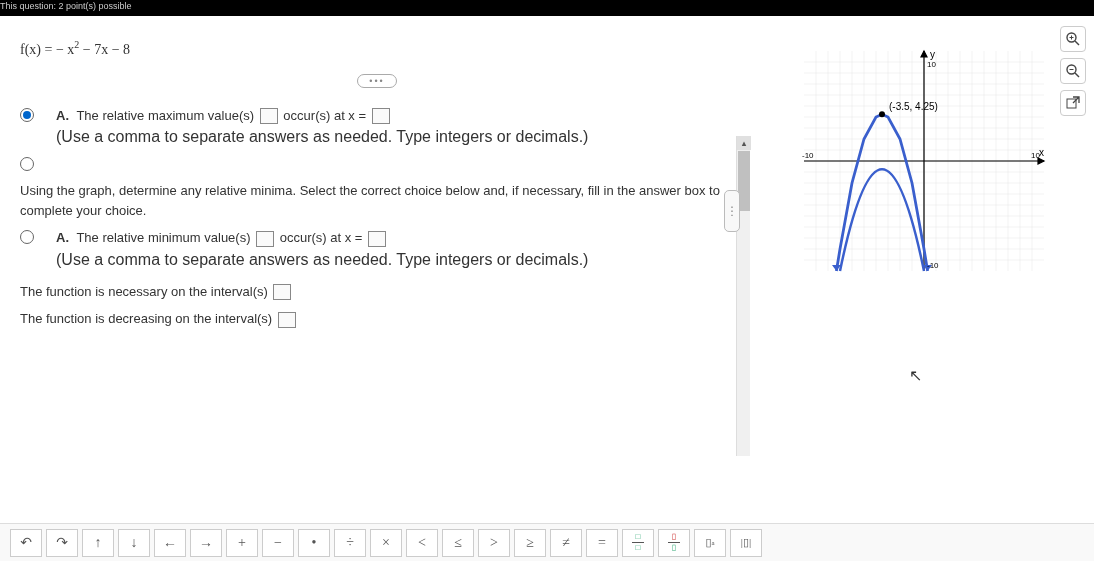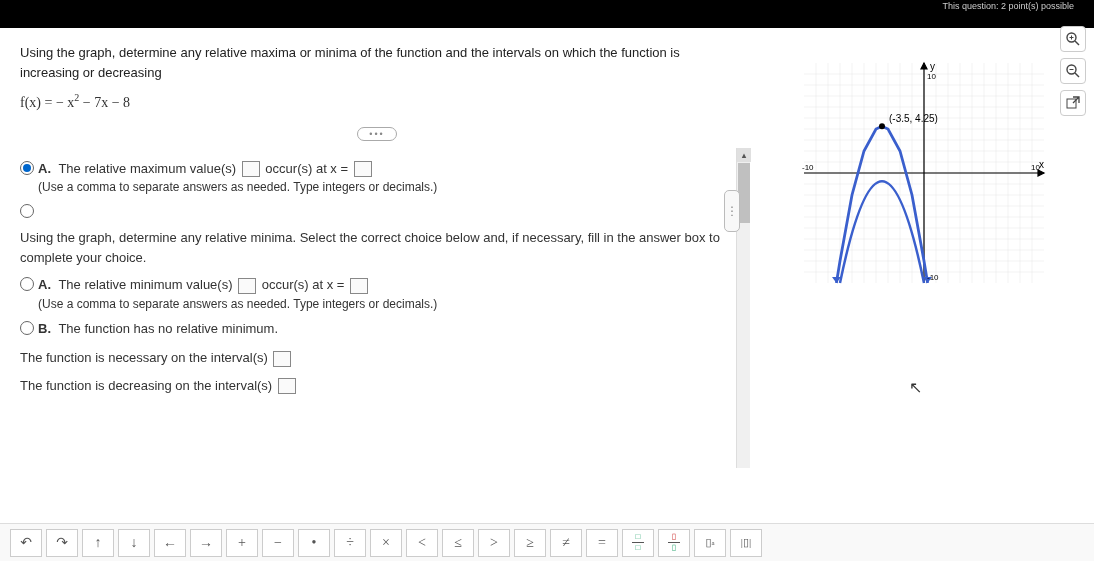--- a/index.html
+++ b/index.html
@@ -9,24 +9,23 @@
     color: #333;
     background: #f5f5f5;
     width: 1094px;
     height: 561px;
     overflow: hidden;
     position: relative;
   }
   .topbar {
     background: #000;
     color: #ccc;
-    height: 28px;
+    height: 16px;
     font-size: 9px;
-    text-align: right;
-    padding-right: 20px;
+    padding-right: 48px;
     line-height: 12px;
     overflow: hidden;
   }
   .main {
     display: flex;
     height: calc(100% - 12px - 38px);
     background: #fff;
   }
   .content-col {
     flex: 1;
@@ -47,21 +46,21 @@
     font-size: 9px;
     color: #888;
     line-height: 12px;
     letter-spacing: 2px;
     cursor: pointer;
   }
   .choice-block { margin-bottom: 10px; }
   .choice {
     display: flex;
     align-items: flex-start;
-    gap: 4px;
+    gap: 22px;
     margin: 6px 0;
   }
   .radio {
     width: 14px; height: 14px;
     border: 1px solid #666;
     border-radius: 50%;
     margin-top: 2px;
     flex-shrink: 0;
     position: relative;
     cursor: pointer;
@@ -69,21 +68,21 @@
   .radio.checked::after {
     content: "";
     position: absolute;
     left: 2px; top: 2px;
     width: 8px; height: 8px;
     border-radius: 50%;
     background: #0066cc;
   }
   .choice-letter { font-weight: bold; margin-right: 4px; }
   .choice-text { line-height: 1.5; }
-  .sub-hint { font-size: 12px; color: #333; margin-left: 0; }
+  .sub-hint { font-size: 16px; color: #333; margin-left: 0; }
   .answer-box {
     display: inline-block;
     width: 18px; height: 16px;
     border: 1px solid #888;
     background: #fafafa;
     vertical-align: middle;
     margin: 0 2px;
   }
   .section-prompt { margin: 0 0 8px 0; line-height: 1.5; }
   .scroll-area {
@@ -191,21 +190,20 @@
   .tb-btn.frac { flex-direction: column; font-size: 8px; line-height: 8px; }
   .tb-btn.frac .bar { width: 12px; height: 1px; background: #555; margin: 1px 0; }
 </style>
 </head>
 <body>
 
 <div class="topbar">This question: 2 point(s) possible</div>
 
 <div class="main">
   <div class="content-col">
-    <div class="prompt">Using the graph, determine any relative maxima or minima of the function and the intervals on which the function is increasing or decreasing</div>
     <div class="equation">f(x) = − x<sup>2</sup> − 7x − 8</div>
 
     <div class="more-pill">•••</div>
 
     <div class="choice-block">
       <div class="choice">
         <div class="radio checked"></div>
         <div class="choice-text">
           <span class="choice-letter">A.</span>
           <span>The relative maximum value(s)</span>
@@ -225,27 +223,20 @@
     <div class="choice-block">
       <div class="choice">
         <div class="radio"></div>
         <div class="choice-text">
           <span class="choice-letter">A.</span>
           <span>The relative minimum value(s)</span>
           <span class="answer-box"></span>
           <span>occur(s) at x =</span>
           <span class="answer-box"></span>
           <div class="sub-hint">(Use a comma to separate answers as needed. Type integers or decimals.)</div>
-        </div>
-      </div>
-      <div class="choice">
-        <div class="radio"></div>
-        <div class="choice-text">
-          <span class="choice-letter">B.</span>
-          <span>The function has no relative minimum.</span>
         </div>
       </div>
     </div>
 
     <div class="section-prompt">
       <span>The function is necessary on the interval(s)</span>
       <span class="answer-box"></span>
     </div>
 
     <div class="section-prompt">

